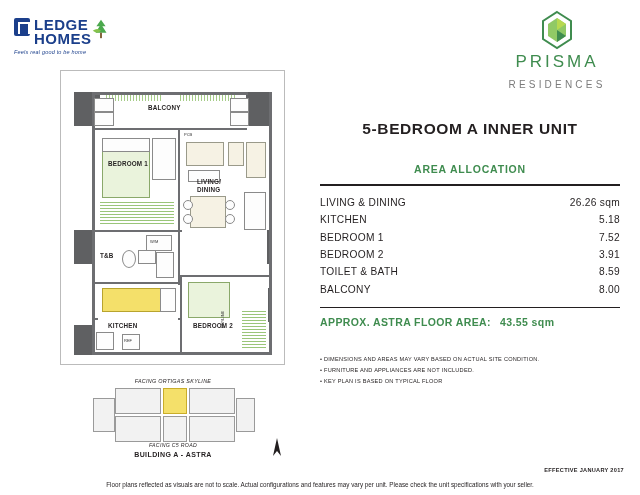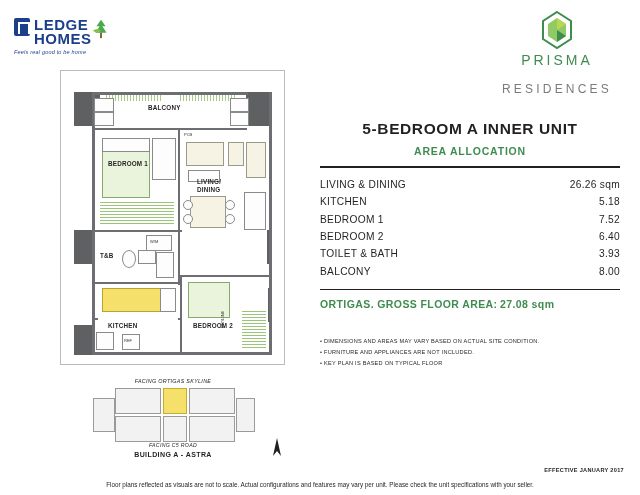--- a/index.html
+++ b/index.html
@@ -15,22 +15,22 @@
   .logo-dmci{position:absolute;left:14px;top:18px;width:120px;height:42px;}
   .dmci-box{position:absolute;left:0;top:0;width:16px;height:18px;background:#1b3f8b;border-radius:2px;}
   .dmci-box:after{content:"";position:absolute;left:4px;top:4px;width:8px;height:10px;border:2px solid #fff;border-bottom:none;}
   .dmci-text{position:absolute;left:20px;top:-2px;font-size:15px;font-weight:bold;letter-spacing:.5px;color:#1b3f8b;font-family:"Liberation Sans",sans-serif;}
   .dmci-text2{position:absolute;left:20px;top:12px;font-size:15px;font-weight:bold;letter-spacing:.5px;color:#1b3f8b;}
   .dmci-tree{position:absolute;left:76px;top:0px;width:22px;height:22px;}
   .dmci-tag{position:absolute;left:0px;top:31px;font-size:5.5px;font-style:italic;color:#1b3f8b;letter-spacing:.2px;}
 
   .logo-prisma{position:absolute;right:18px;top:10px;width:130px;text-align:center;}
   .prisma-mark{width:34px;height:40px;margin:0 auto 2px;position:relative;}
-  .prisma-name{font-size:14px;letter-spacing:3px;color:#3f8c4f;font-family:"Liberation Sans",sans-serif;}
-  .prisma-sub{font-size:12px;letter-spacing:3.2px;color:#7b7b7b;margin-top:14px;}
+  .prisma-name{font-size:17px;letter-spacing:3px;color:#3f8c4f;font-family:"Liberation Sans",sans-serif;}
+  .prisma-sub{font-size:10px;letter-spacing:3.2px;color:#7b7b7b;margin-top:7px;}
 
   
   .plan-wrap{position:absolute;left:60px;top:70px;width:225px;height:295px;}
   .plan-frame{position:absolute;inset:0;border:1px solid #bbb;background:#fff;}
   .slab{position:absolute;background:#5f6062;}
   .wall{position:absolute;background:#6d6e71;}
   .room{position:absolute;}
   .rm-label{position:absolute;font-size:6.3px;font-weight:bold;color:#231f20;letter-spacing:.2px;}
   .hatch-v{background:repeating-linear-gradient(90deg,#8fbf6a 0 1px,transparent 1px 3px);}
   .hatch-h{background:repeating-linear-gradient(0deg,#8fbf6a 0 1px,transparent 1px 3px);}
@@ -47,21 +47,21 @@
   .kp-grid{position:relative;width:160px;height:52px;margin:4px auto 0;}
   .kp-cell{position:absolute;border:.8px solid #9a9a9a;background:#f2f2f2;}
   .kp-cell.hl{background:#f4e06a;border-color:#c9ad2a;}
   .kp-bottom{font-size:5.2px;font-style:italic;letter-spacing:.3px;margin-top:2px;color:#231f20;}
   .kp-bldg{font-size:7px;font-weight:bold;letter-spacing:.4px;margin-top:3px;}
   .north{position:absolute;right:-16px;bottom:4px;font-size:6px;font-weight:bold;}
 
   
   .info{position:absolute;left:320px;top:120px;width:300px;}
   .unit-title{font-size:15.5px;font-weight:bold;letter-spacing:.6px;text-align:center;color:#231f20;}
-  .area-alloc{font-size:10.5px;font-weight:bold;letter-spacing:.8px;text-align:center;color:#3f8c4f;margin-top:7px;}
+  .area-alloc{font-size:10.5px;font-weight:bold;letter-spacing:.8px;text-align:center;color:#3f8c4f;margin-top:25px;}
   .rule{height:1.6px;background:#231f20;margin:9px 0 8px;}
   table.areas{width:100%;border-collapse:collapse;}
   table.areas td{font-size:10.2px;padding:3.2px 0;letter-spacing:.3px;color:#231f20;}
   table.areas td.val{text-align:right;width:95px;}
   .gross{display:flex;justify-content:space-between;font-size:10.5px;font-weight:bold;color:#3f8c4f;letter-spacing:.4px;}
   .gross .g-val{width:120px;text-align:left;}
   .notes{margin-top:26px;font-size:5.6px;line-height:1.95;letter-spacing:.25px;color:#231f20;}
 
   
   .eff{position:absolute;right:16px;bottom:22px;font-size:5.6px;font-weight:bold;letter-spacing:.3px;}
@@ -217,36 +217,36 @@
     <tr>
       <td>KITCHEN</td>
       <td class="val">5.18</td>
     </tr>
     <tr>
       <td>BEDROOM 1</td>
       <td class="val">7.52</td>
     </tr>
     <tr>
       <td>BEDROOM 2</td>
-      <td class="val">6.40</td>
+      <td class="val">3.91</td>
     </tr>
     <tr>
       <td>TOILET &amp; BATH</td>
-      <td class="val">3.93</td>
+      <td class="val">8.59</td>
     </tr>
     <tr>
       <td>BALCONY</td>
       <td class="val">8.00</td>
     </tr>
   </tbody>
     </table>
   <div class="rule"></div>
   <div class="gross">
-    <span>ORTIGAS. GROSS FLOOR AREA:</span>
-    <span class="g-val">27.08 sqm</span>
+    <span>APPROX. ASTRA FLOOR AREA:</span>
+    <span class="g-val">43.55 sqm</span>
   </div>
   <div class="notes">
     <div>• DIMENSIONS AND AREAS MAY VARY BASED ON ACTUAL SITE CONDITION.</div>
     <div>• FURNITURE AND APPLIANCES ARE NOT INCLUDED.</div>
     <div>• KEY PLAN IS BASED ON TYPICAL FLOOR</div>
   </div>
 </div>
 
 <div class="eff">EFFECTIVE JANUARY 2017</div>
 <div class="footer">Floor plans reflected as visuals are not to scale. Actual configurations and features may vary per unit. Please check the unit specifications with your seller.</div>

